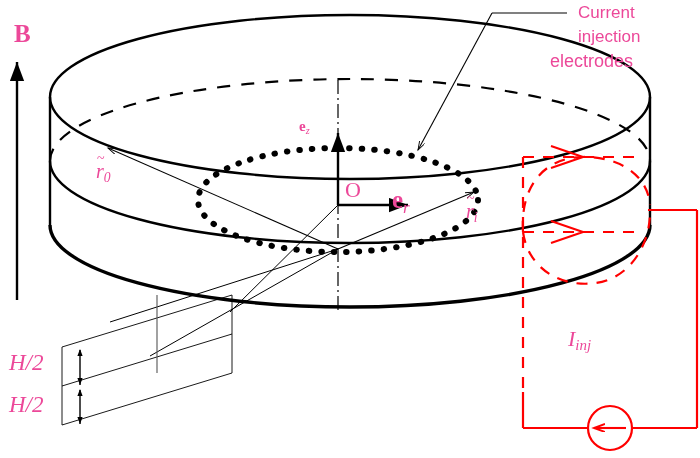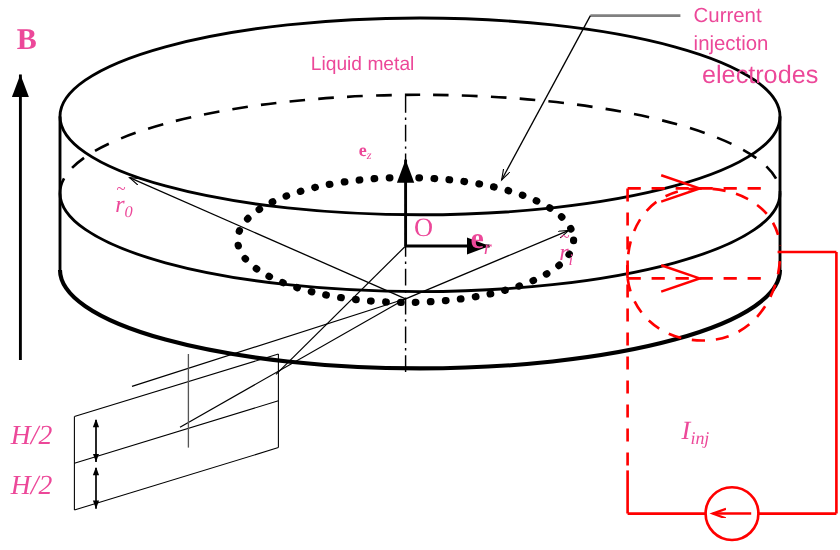--- a/index.html
+++ b/index.html
@@ -128,25 +128,24 @@
       <line x1="632" y1="428" x2="697" y2="428" stroke="#ff0000" stroke-width="2.2"></line>
       <line x1="697" y1="428" x2="697" y2="210" stroke="#ff0000" stroke-width="2.2"></line>
       <line x1="697" y1="210" x2="648" y2="210" stroke="#ff0000" stroke-width="2.2"></line>
       <circle cx="610" cy="428" r="22" fill="none" stroke="#ff0000" stroke-width="2.2"></circle>
       <line x1="626" y1="428" x2="594" y2="428" stroke="#ff0000" stroke-width="2.1" marker-end="url(#ahRed)"></line>
     </g>
   </svg>
 
   <div class="lbl serif bold" style="left:14px;top:20px;font-size:25px;">B</div>
 
-  <div class="lbl sans" style="left:259px;top:45px;font-size:16px;">Liquid metal</div>
 
   <div class="lbl sans" style="left:578px;top:3px;font-size:17px;">Current</div>
   <div class="lbl sans" style="left:578px;top:27px;font-size:17px;">injection</div>
-  <div class="lbl sans" style="left:550px;top:51px;font-size:21px;margin-left:35px;">electrodes</div>
+  <div class="lbl sans" style="left:550px;top:51px;font-size:18px;">electrodes</div>
 
   <div class="lbl serif" style="left:345px;top:177px;font-size:22px;">O</div>
 
   <div class="lbl serif" style="left:299px;top:118px;font-size:15px;">
     <span class="bold">e</span><span class="sub">z</span>
   </div>
 
   <div class="lbl serif" style="left:392px;top:186px;font-size:25px;">
     <span class="bold">e</span><span class="sub">r</span>
   </div>
@@ -157,17 +156,17 @@
   </div>
 
   <div class="lbl serif ital" style="left:466px;top:200px;font-size:20px;">
     <span style="position:relative;">
       <span style="position:absolute;left:1px;top:-9px;font-size:14px;font-style:normal;">~</span><span>r</span></span><span class="sub">i</span>
   </div>
 
   <div class="lbl serif ital" style="left:9px;top:350px;font-size:23px;">H/2</div>
   <div class="lbl serif ital" style="left:9px;top:392px;font-size:23px;">H/2</div>
 
-  <div class="lbl serif ital" style="left:568px;top:346px;font-size:22px;text-align:center;">
+  <div class="lbl serif ital" style="left:568px;top:326px;font-size:22px;text-align:center;">
     <span>I</span><span class="sub">inj</span>
   </div>
 
 </div>
 
 </body></html>

